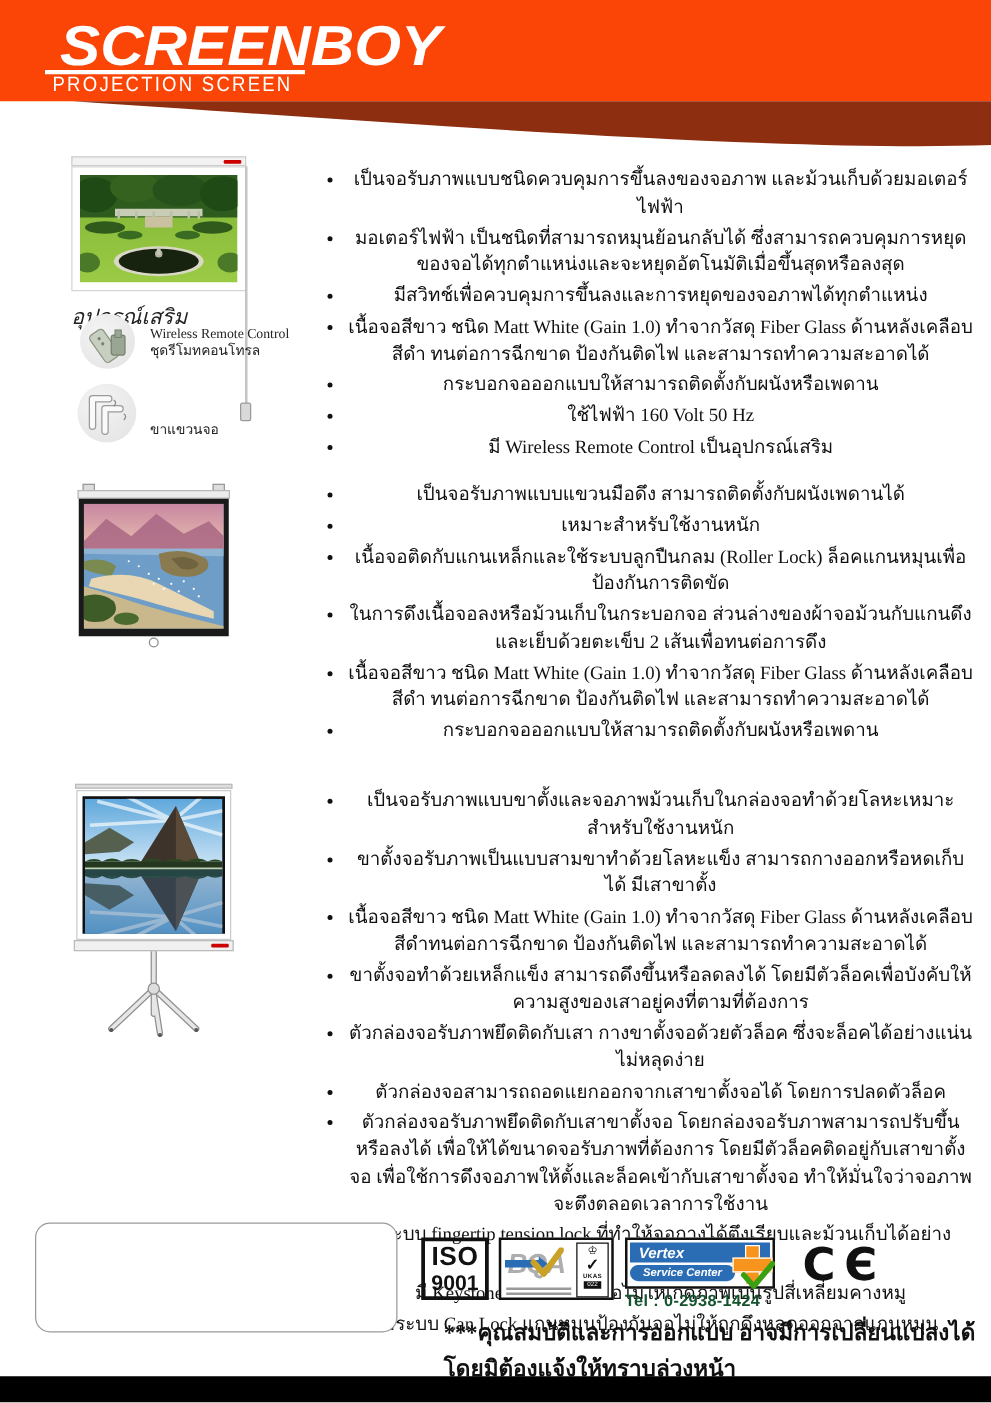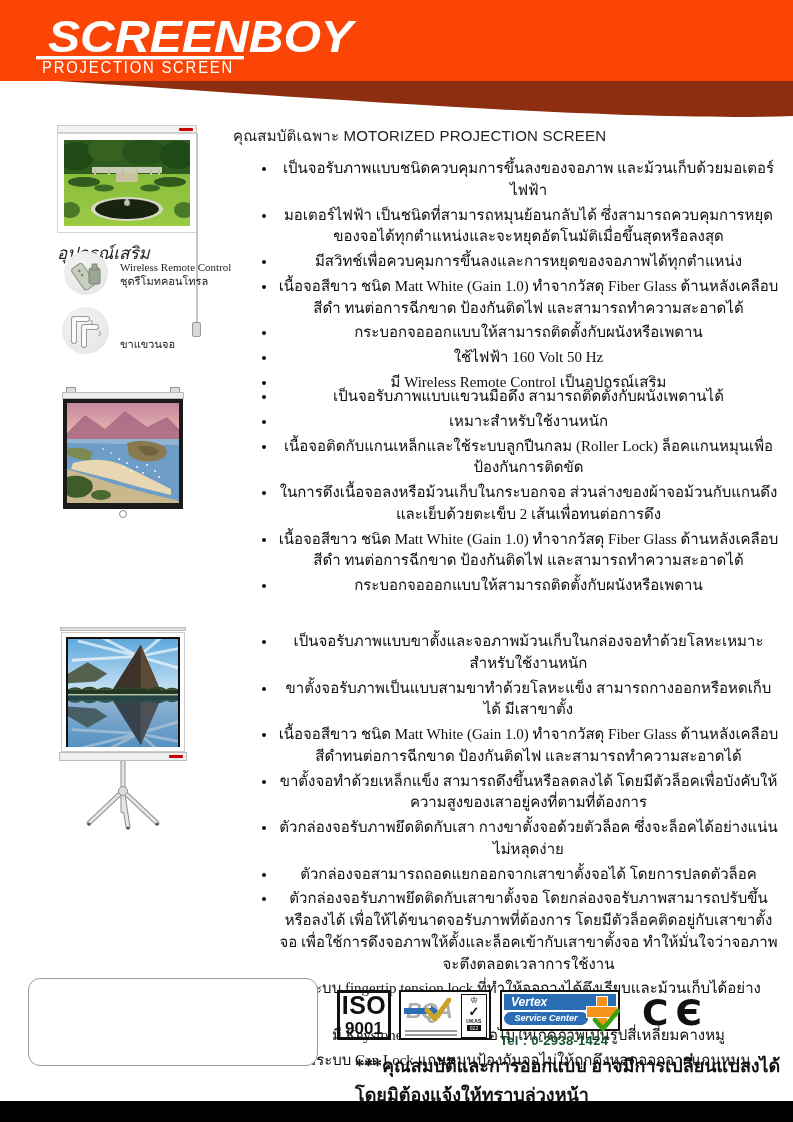--- a/index.html
+++ b/index.html
@@ -61,21 +61,21 @@
     background:#f0f0f0;border:1px solid #bbb;}
   .tri-stand{position:absolute;left:60px;top:761px;width:126px;height:72px;}
 
   
   .note-box{position:absolute;left:28px;top:978px;width:290px;height:88px;
     border:1px solid #9a9a9a;border-radius:12px;background:#fff;}
 
   .iso-badge{position:absolute;left:337px;top:990px;width:54px;height:50px;
     border:3px solid #111;display:flex;flex-direction:column;align-items:center;justify-content:center;
     font-family:"Liberation Sans", sans-serif;font-weight:900;line-height:1;}
-  .iso-badge .l1{font-size:25px;letter-spacing:.5px;}
+  .iso-badge .l1{font-size:21px;letter-spacing:.5px;}
   .iso-badge .l2{font-size:17px;margin-top:2px;}
 
   .eqa-badge{position:absolute;left:399px;top:990px;width:92px;height:50px;border:2px solid #111;
     background:#fff;}
   .eqa-letters{position:absolute;left:5px;top:6px;font-family:"Liberation Sans", sans-serif;
     font-weight:900;font-size:22px;color:#aeaeae;letter-spacing:-1px;font-style:italic;}
   .eqa-bluearrow{position:absolute;left:3px;top:16px;width:28px;height:6px;background:#2a6db5;}
   .eqa-bluearrow:after{content:"";position:absolute;right:-6px;top:-3px;border-left:7px solid #2a6db5;
     border-top:6px solid transparent;border-bottom:6px solid transparent;}
   .eqa-tinybar{position:absolute;left:4px;width:52px;height:2px;background:#9a9a9a;}
@@ -280,21 +280,20 @@
     <line x1="63" y1="30" x2="97" y2="62"></line>
     <line x1="63" y1="34" x2="68" y2="66"></line>
   </g>
   <circle cx="63" cy="30" r="4.5" fill="#DDDDDD" stroke="#8F8F8F" stroke-width="1"></circle>
   <circle cx="29" cy="63" r="1.6" fill="#555"></circle>
     <circle cx="97" cy="63" r="1.6" fill="#555"></circle>
     <circle cx="68" cy="67" r="1.6" fill="#555"></circle>
 </svg>
 
 <div class="sec" id="sec-motorized" data-name="section-motorized">
-  <h2 data-name="section-title-motorized">คุณสมบัติเฉพาะ MOTORIZED PROJECTION SCREEN</h2>
   <ul data-name="feature-list-motorized">
       <li data-name="bullet-item">เป็นจอรับภาพแบบชนิดควบคุมการขึ้นลงของจอภาพ และม้วนเก็บด้วยมอเตอร์ไฟฟ้า</li>
       <li data-name="bullet-item">มอเตอร์ไฟฟ้า เป็นชนิดที่สามารถหมุนย้อนกลับได้ ซึ่งสามารถควบคุมการหยุดของจอได้ทุกตำแหน่งและจะหยุดอัตโนมัติเมื่อขึ้นสุดหรือลงสุด</li>
       <li data-name="bullet-item">มีสวิทช์เพื่อควบคุมการขึ้นลงและการหยุดของจอภาพได้ทุกตำแหน่ง</li>
       <li data-name="bullet-item">เนื้อจอสีขาว ชนิด Matt White (Gain 1.0) ทำจากวัสดุ Fiber Glass  ด้านหลังเคลือบสีดำ ทนต่อการฉีกขาด ป้องกันติดไฟ และสามารถทำความสะอาดได้</li>
       <li data-name="bullet-item">กระบอกจอออกแบบให้สามารถติดตั้งกับผนังหรือเพดาน</li>
       <li data-name="bullet-item">ใช้ไฟฟ้า 160 Volt 50 Hz</li>
       <li data-name="bullet-item">มี Wireless Remote Control เป็นอุปกรณ์เสริม</li>
     </ul>
 </div>

